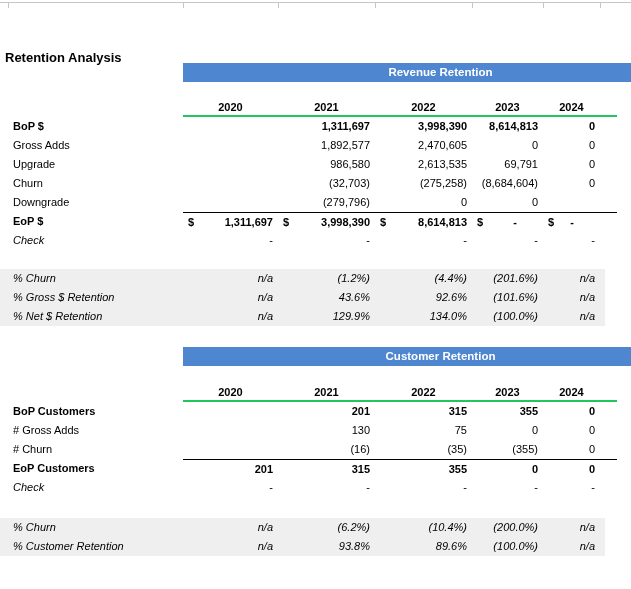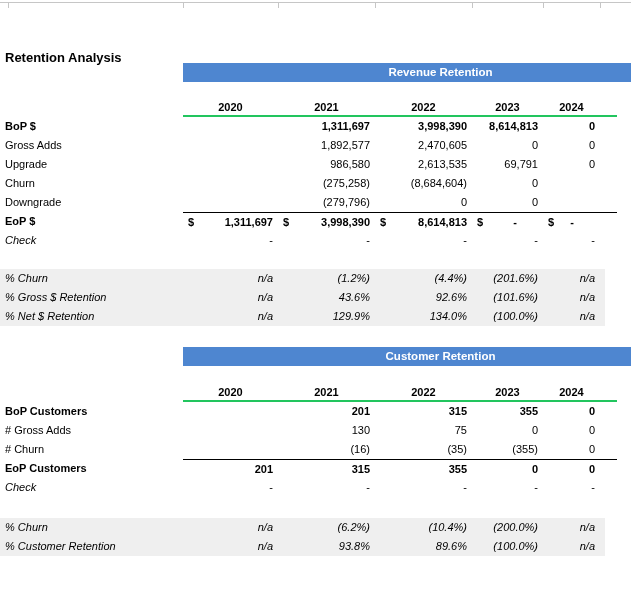--- a/index.html
+++ b/index.html
@@ -23,21 +23,21 @@
     background:var(--blue);color:#fff;font-weight:bold;text-align:center;font-size:11.5px;
   }
   
   .row{
     display:grid;
     grid-template-columns:183px 95px 97px 97px 71px 57px 17px;
     height:19px;line-height:19px;width:617px;
   }
   .rows{position:absolute;left:0;}
   .c{overflow:hidden;white-space:nowrap;}
-  .lbl{text-align:left;padding-left:5px;}
+  .lbl{text-align:left;padding-left:5px;margin-left:8px;}
   .num{text-align:right;padding-right:5px;}
   .b{font-weight:bold;}
   .i{font-style:italic;}
   .yr-row .c{font-weight:bold;text-align:center;}
   .yr-row .c:nth-child(n+2){border-bottom:2px solid #22c55e;}
   .row.tb .c:nth-child(n+2){border-top:1px solid #000;}
   .acct{display:flex;justify-content:space-between;padding-left:5px;padding-right:5px;text-align:right;}
   .acct .dash{padding-right:21px;}
   
   .pctband{position:absolute;left:0;width:605px;background:var(--band);}
@@ -98,20 +98,21 @@
         <div class="c num"></div>
         <div class="c num">986,580</div>
         <div class="c num">2,613,535</div>
         <div class="c num">69,791</div>
         <div class="c num">0</div>
         <div class="c"></div>
       </div>
       <div class="row">
         <div class="c lbl">Churn</div>
         <div class="c num"></div>
+        <div class="c num">(32,703)</div>
         <div class="c num">(275,258)</div>
         <div class="c num">(8,684,604)</div>
         <div class="c num">0</div>
         <div class="c"></div>
       </div>
       <div class="row">
         <div class="c lbl">Downgrade</div>
         <div class="c num"></div>
         <div class="c num">(279,796)</div>
         <div class="c num">0</div>

